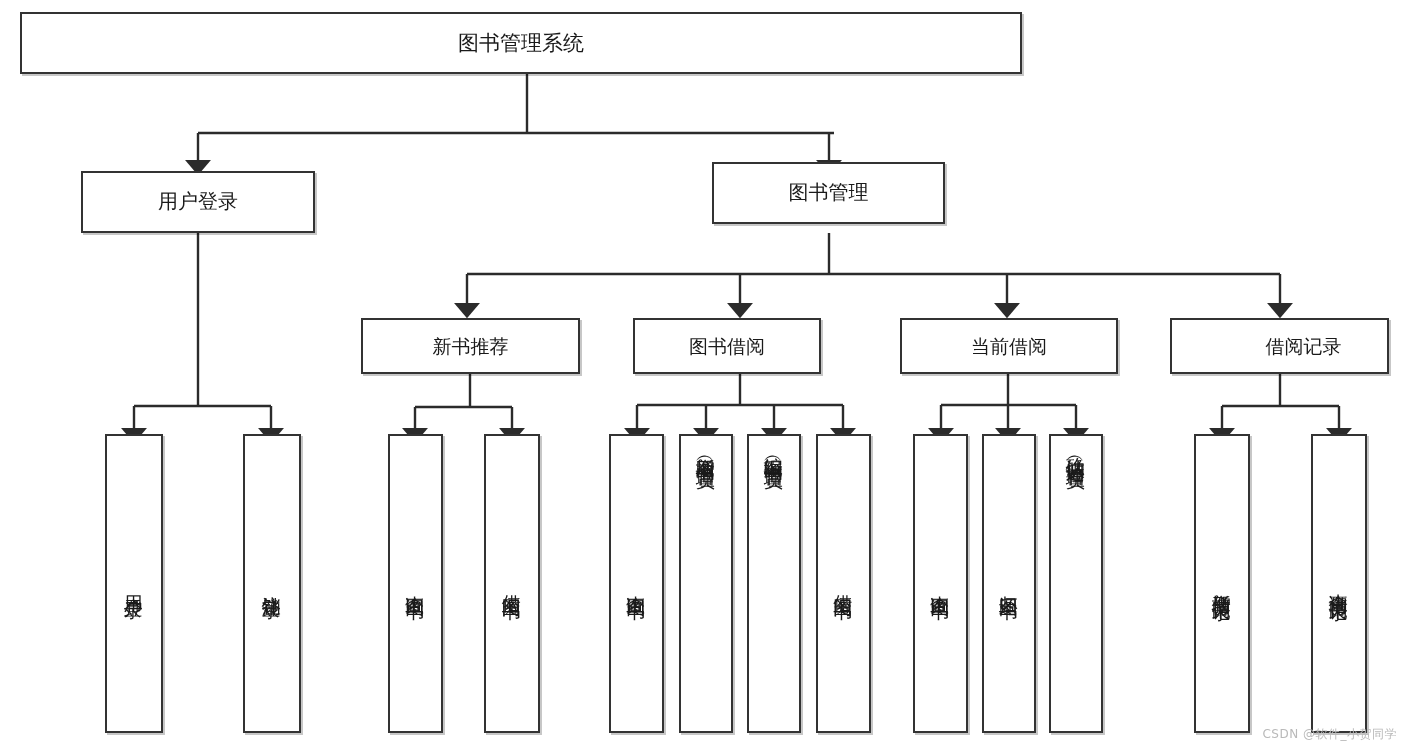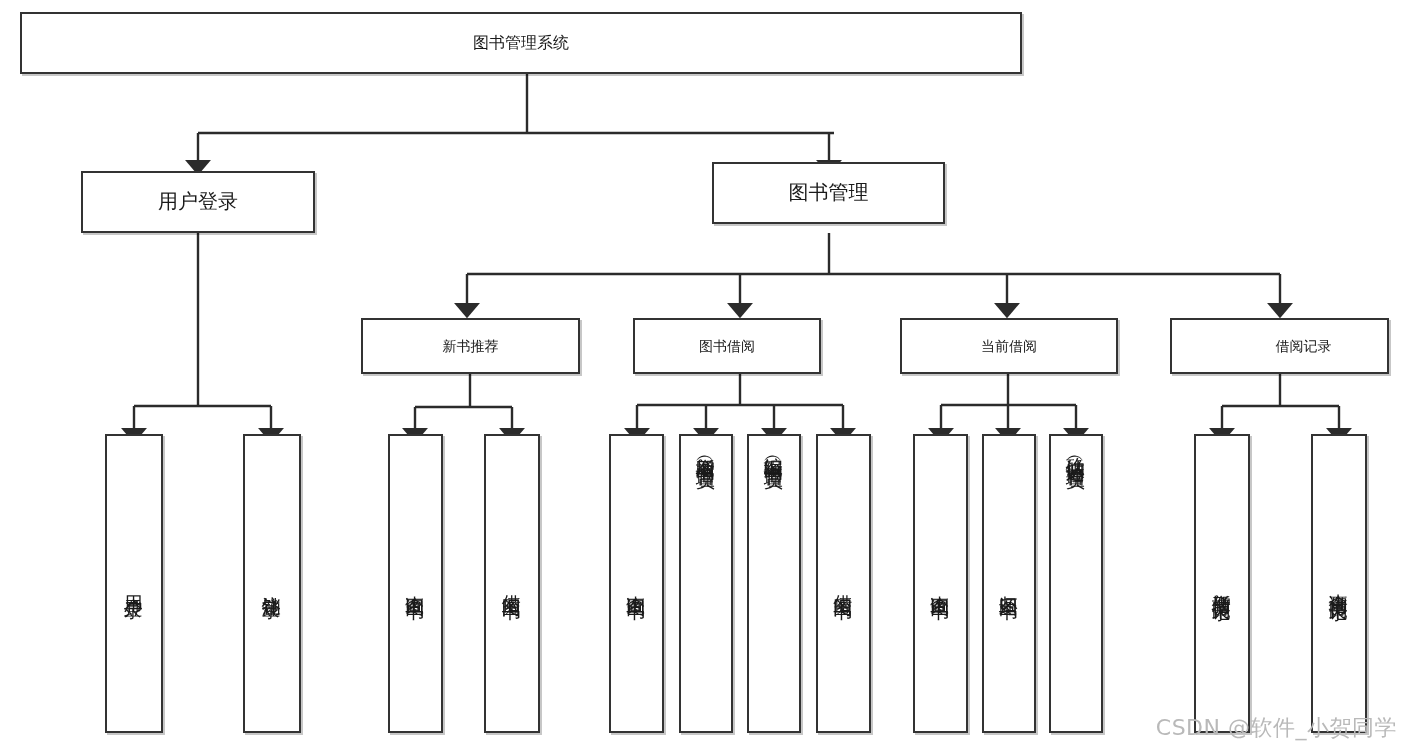--- a/index.html
+++ b/index.html
@@ -33,27 +33,27 @@
     border: 2px solid #333333;
     box-shadow: 2px 2px 0 rgba(0,0,0,0.22);
     display: flex;
     align-items: center;
     justify-content: center;
     color: #1a1a1a;
     line-height: 1.18;
     text-align: center;
   }
   .node.root {
-    font-size: 16px;
+    font-size: 21px;
   }
   .node.level2 {
     font-size: 20px;
   }
   .node.level3 {
-    font-size: 14px;
+    font-size: 19px;
   }
   .node.leaf {
     font-size: 19px;
     align-items: center;
     justify-content: center;
     padding: 4px 0;
   }
   .node.leaf.top-aligned {
     align-items: flex-start;
     padding-top: 6px;
@@ -66,21 +66,21 @@
     display: block;
   }
   .htext {
     white-space: nowrap;
     display: block;
   }
   #watermark {
     position: absolute;
     right: 8px;
     bottom: 4px;
-    font-size: 22px;
+    font-size: 12px;
     color: #b9b9b9;
     white-space: nowrap;
     letter-spacing: 0.5px;
     user-select: none;
   }
 </style>
 </head>
 <body>
 
 <div id="diagram-root">

